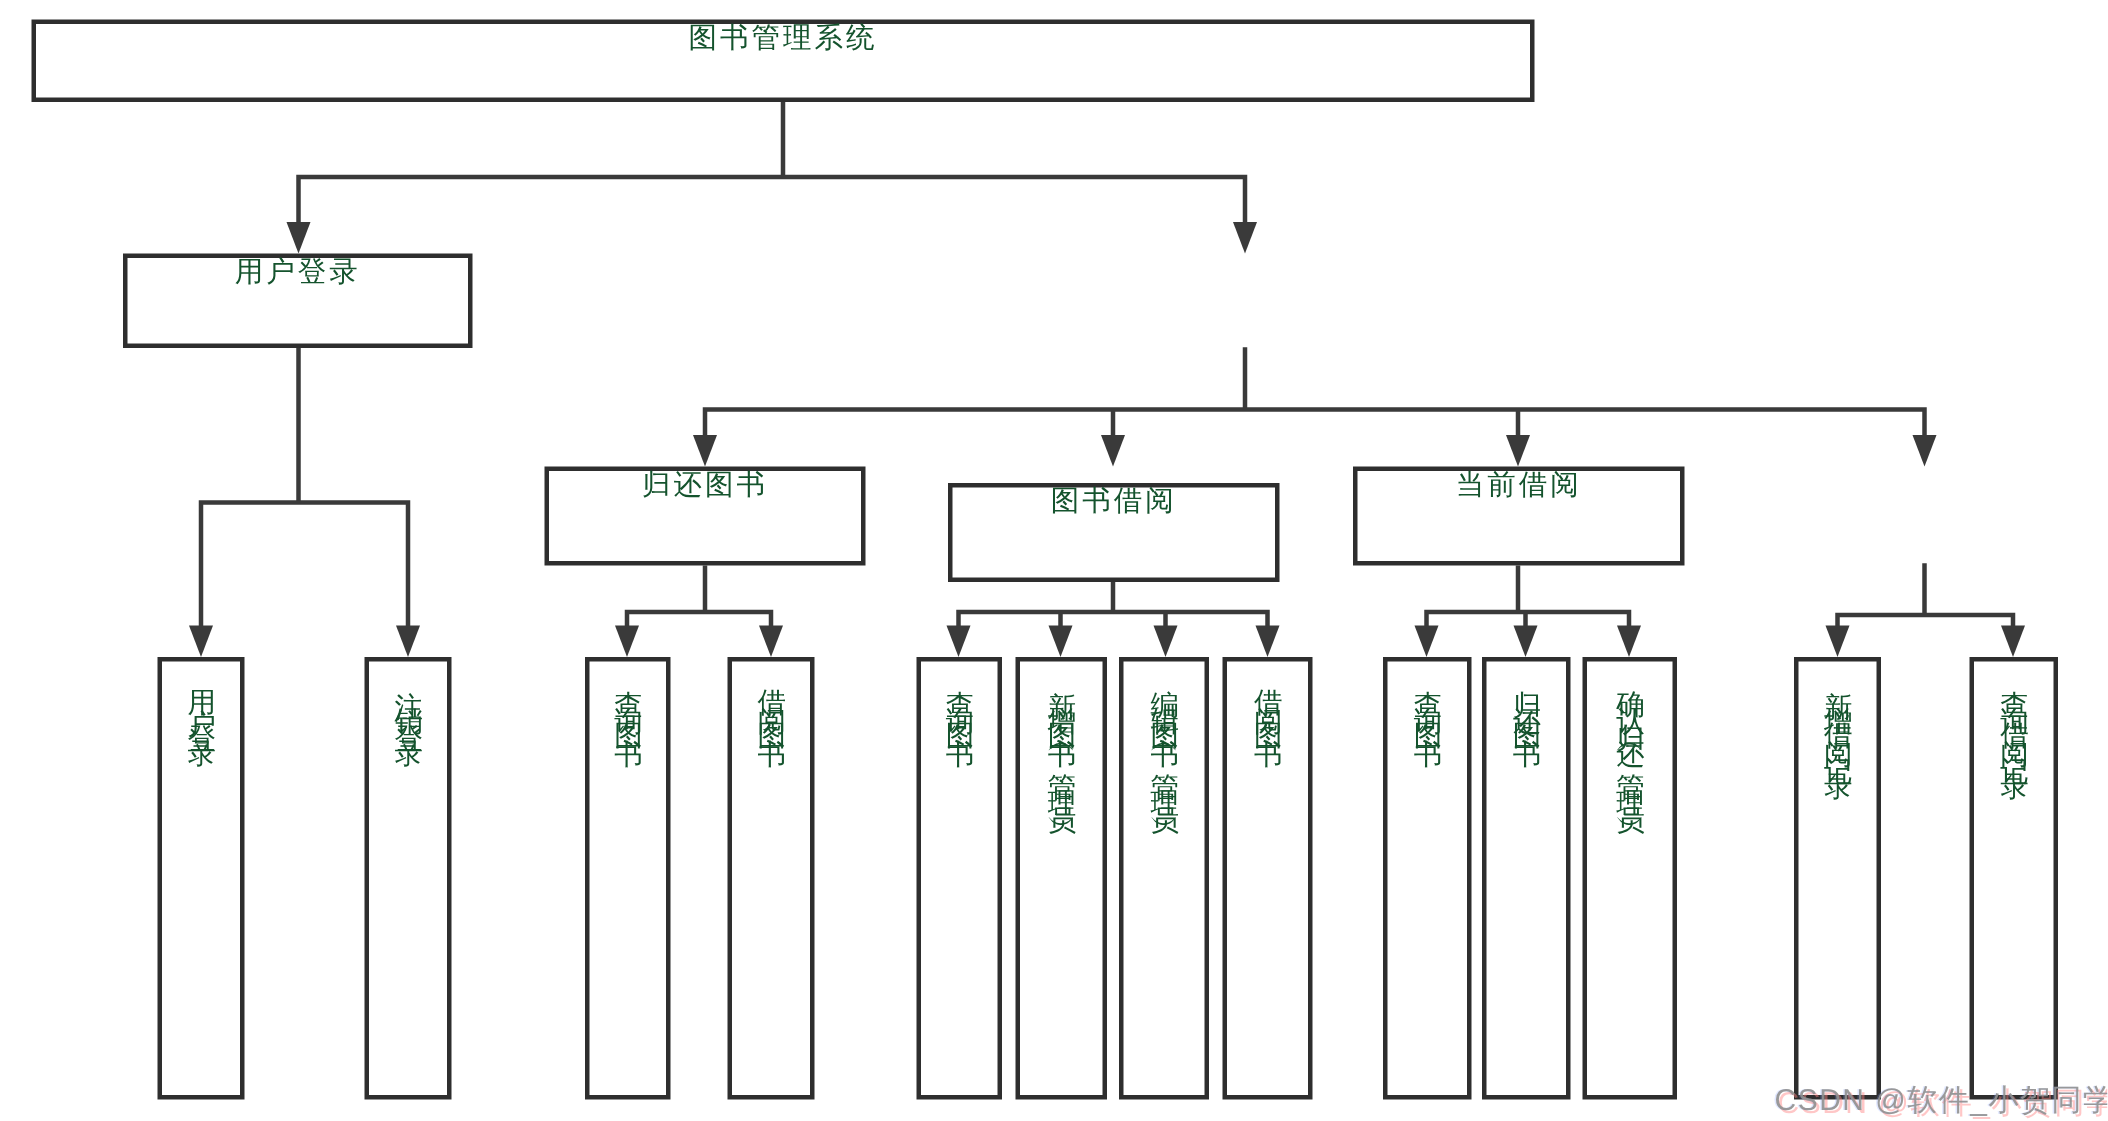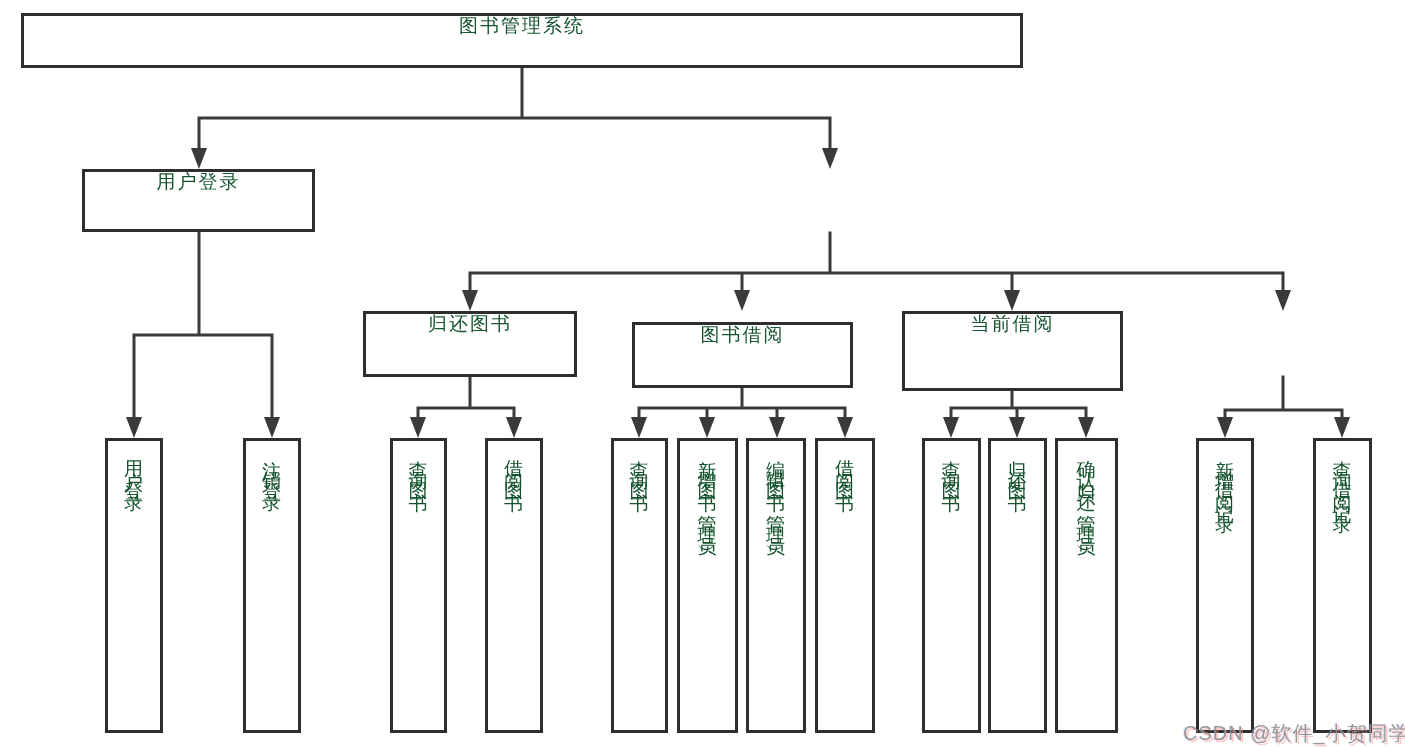--- a/index.html
+++ b/index.html
@@ -70,21 +70,21 @@
   <div class="box h" style="left:82px;top:169px;width:233px;height:63px">
     <span class="lbl">用户登录</span>
   </div>
 
   <div class="box h" style="left:363px;top:311px;width:214px;height:66px">
     <span class="lbl">归还图书</span>
   </div>
   <div class="box h" style="left:632px;top:322px;width:221px;height:66px">
     <span class="lbl">图书借阅</span>
   </div>
-  <div class="box h" style="left:902px;top:311px;width:221px;height:80px">
+  <div class="box h" style="left:902px;top:311px;width:221px;height:66px">
     <span class="lbl">当前借阅</span>
   </div>
 
   <div class="box v" style="left:105px;top:438px;width:58px;height:295px">
     <span class="lbl">用户登录</span>
   </div>
   <div class="box v" style="left:243px;top:438px;width:58px;height:295px">
     <span class="lbl">注销登录</span>
   </div>
 

